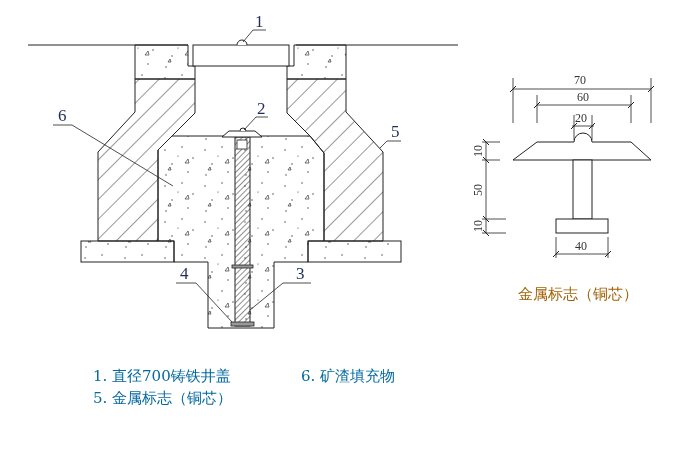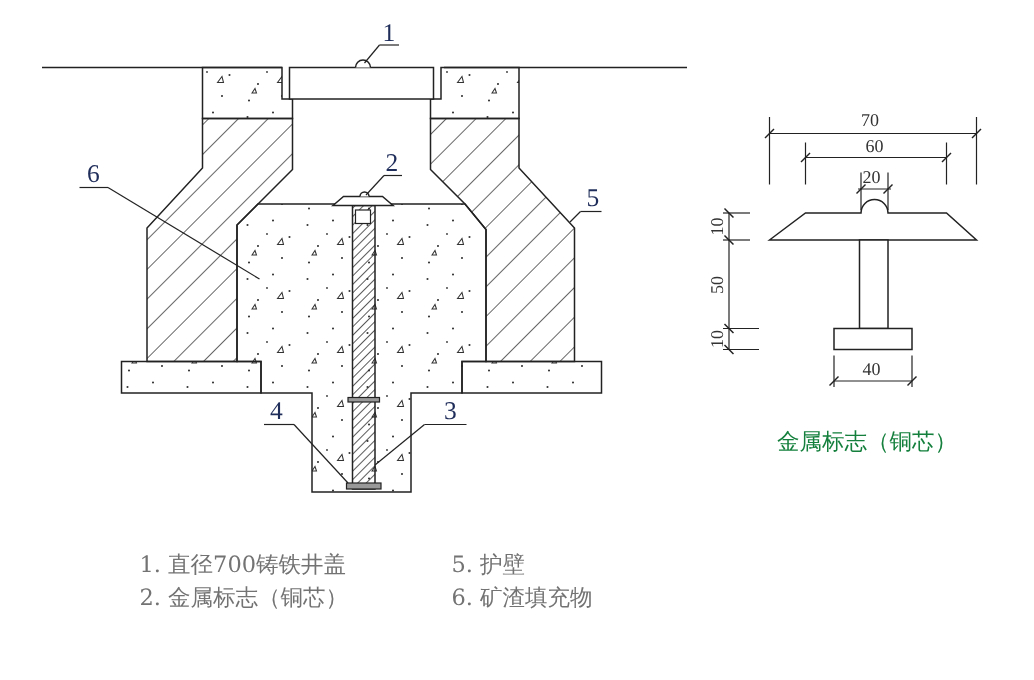--- a/index.html
+++ b/index.html
@@ -1,21 +1,21 @@
 <!DOCTYPE html>
 <html><head>
 <meta charset="utf-8">
 <style>
   html, body { margin:0; padding:0; background:#ffffff; }
   body { width:689px; height:453px; position:relative; overflow:hidden; font-family:"DejaVu Serif", serif; }
   svg { position:absolute; left:0; top:0; }
   .num { font-family:"Liberation Serif", serif; font-size:17px; fill:#1f2d5a; }
   .dim { font-family:"Liberation Serif", serif; font-size:12px; fill:#333; }
-  .legend { position:absolute; font-family:"DejaVu Serif", serif; font-size:15px; color:#737373; line-height:22px; }
-  .caption { position:absolute; font-family:"DejaVu Serif", serif; font-size:15px; color:#15803d; }
+  .legend { position:absolute; font-family:"DejaVu Serif", serif; font-size:15px; color:#0369a1; line-height:22px; }
+  .caption { position:absolute; font-family:"DejaVu Serif", serif; font-size:15px; color:#a16207; }
 </style>
 </head>
 <body>
 
 <svg width="689" height="453" viewBox="0 0 689 453">
   <defs>
     <pattern id="hatch" patternUnits="userSpaceOnUse" width="14" height="14" patternTransform="rotate(45)">
       <line x1="0" y1="0" x2="0" y2="14" stroke="#333" stroke-width="1"></line>
     </pattern>
     <pattern id="hatchdense" patternUnits="userSpaceOnUse" width="4" height="4" patternTransform="rotate(45)">
@@ -152,18 +152,17 @@
     <line x1="553" y1="257" x2="559" y2="251" stroke="#222" stroke-width="1"></line>
     <line x1="605" y1="257" x2="611" y2="251" stroke="#222" stroke-width="1"></line>
     <text class="dim" x="575" y="250">40</text>
   </g>
 </svg>
 
 <div class="caption" style="left:518px; top:285px;">金属标志（铜芯）</div>
 
 <div class="legend" style="left:93px; top:365px;">
   <div>1. 直径700铸铁井盖</div>
-  <div>2. 金属标志（铜芯）</div>
+  <div>5. 金属标志（铜芯）</div>
 </div>
 <div class="legend" style="left:301px; top:365px;">
-  <div>5. 护壁</div>
   <div>6. 矿渣填充物</div>
 </div>
 
 </body></html>

